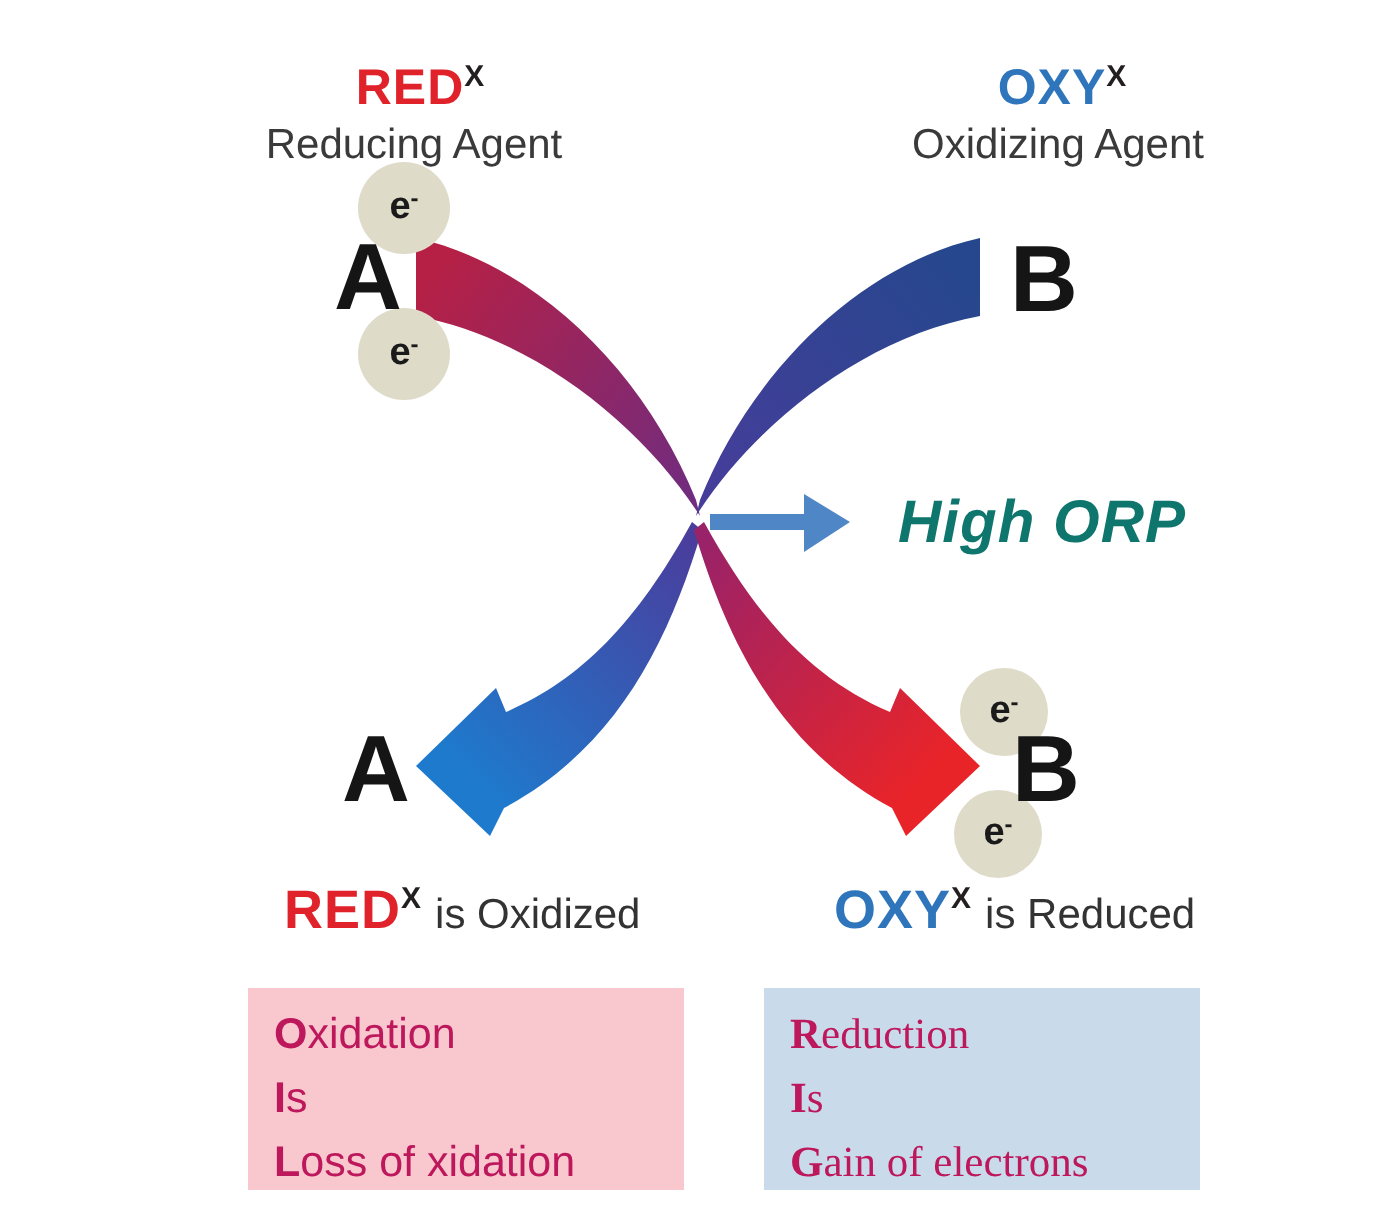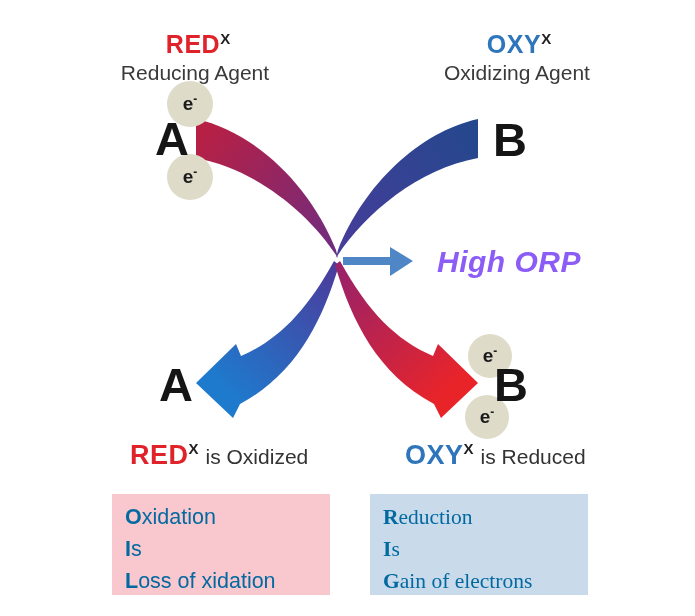--- a/index.html
+++ b/index.html
@@ -1,18 +1,18 @@
 <!DOCTYPE html>
 <html><head>
 <meta charset="utf-8">
 <style>
   html,body{margin:0;padding:0;background:#ffffff;}
   .canvas{
     position:relative;width:654px;height:616px;background:#ffffff;
-    font-family:"Liberation Sans", sans-serif;overflow:hidden;
+    font-family:"Liberation Sans", sans-serif;overflow:hidden;margin-left:12px;
   }
   .abs{position:absolute;}
   
   .title{font-weight:bold;font-size:25px;letter-spacing:.5px;transform:translateX(-50%);white-space:nowrap;}
   .title .sup{font-size:15px;vertical-align:9px;color:#231f20;letter-spacing:0;}
   .red-text{color:#e0232b;}
   .blue-text{color:#2e75bb;}
   .subtitle{font-size:21px;color:#3a3a3a;transform:translateX(-50%);white-space:nowrap;text-align:center;}
   
   .species-letter{
@@ -22,32 +22,32 @@
   
   .electron{
     width:46px;height:46px;border-radius:50%;background:#dfdbc9;
     color:#1a1a1a;display:flex;align-items:center;justify-content:center;
     font-size:19px;font-weight:bold;transform:translate(-50%,-50%);
   }
   .electron .e-sup{font-size:12px;vertical-align:7px;margin-top:-10px;font-weight:bold;}
   .electron.small{width:44px;height:44px;}
   
   .high-orp{
-    font-size:30px;font-weight:bold;font-style:italic;color:#8b5cf6;
+    font-size:30px;font-weight:bold;font-style:italic;color:#0f766e;
     letter-spacing:.5px;white-space:nowrap;
   }
   
   .caption{white-space:nowrap;font-size:21px;color:#333333;}
   .caption .main{font-size:27px;font-weight:bold;letter-spacing:.5px;}
   .caption .sup{font-size:15px;font-weight:bold;color:#231f20;vertical-align:10px;}
   .caption .rest{margin-left:7px;}
   
   .mnemo-box{
     width:218px;height:101px;box-sizing:border-box;
-    padding:7px 0 0 13px;font-size:21.5px;color:#0369a1;line-height:32px;
+    padding:7px 0 0 13px;font-size:21.5px;color:#be185d;line-height:32px;
     white-space:nowrap;
   }
   .mnemo-box.pink{background:#f8c8ce;}
   .mnemo-box.bluebg{background:#c9dbea;font-family:Liberation Serif, serif;}
   .mnemo-line b{font-weight:bold;}
   svg{display:block;}
 </style>
 </head>
 <body>
 

